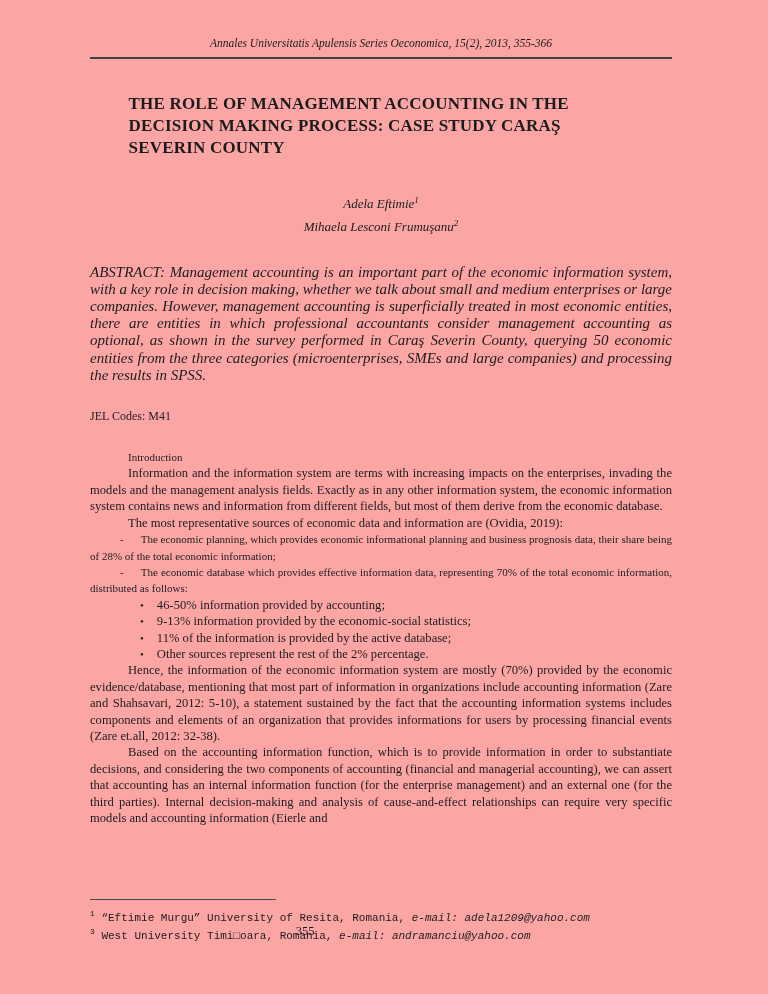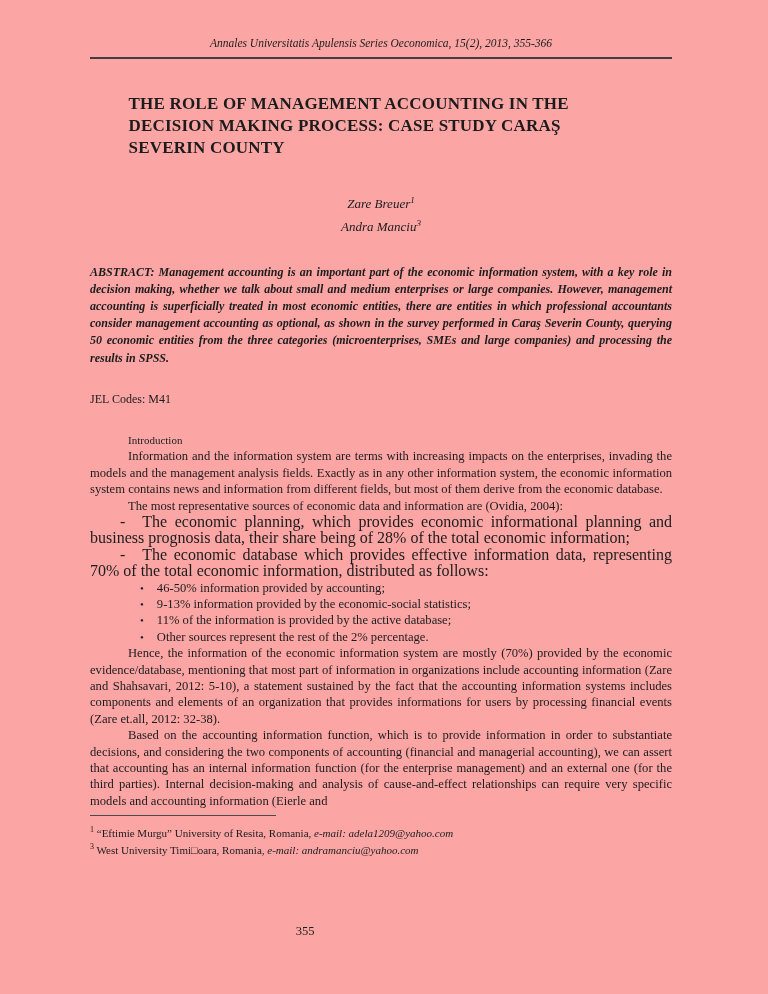--- a/index.html
+++ b/index.html
@@ -41,24 +41,23 @@
     margin-top: 32px;
     text-align: center;
     font-style: italic;
     font-size: 13px;
     line-height: 18.5px;
   }
   .authors sup { font-size: 9px; }
   .abstract {
     margin-top: 27px;
     font-style: italic;
-    font-size: 12px;
+    font-size: 15px;
     line-height: 17.2px;
     text-align: justify;
-    font-weight: bold;
   }
   .keywords {
     margin-top: 17px;
     font-style: italic;
     font-size: 12.4px;
     line-height: 16px;
   }
   .jel {
     margin-top: 24px;
     font-size: 12px;
@@ -73,40 +72,41 @@
   }
   .para {
     margin: 0;
     font-size: 12.6px;
     line-height: 16.4px;
     text-align: justify;
     text-indent: 38px;
   }
   .dash-item {
     margin: 0;
-    font-size: 16px;
+    font-size: 11px;
     line-height: 16.4px;
     text-align: justify;
     text-indent: 30px;
   }
   .dash { padding-right: 17px; }
   .bullets {
     margin: 0;
     padding: 0;
     list-style: none;
     font-size: 12.6px;
     line-height: 16.4px;
   }
   .bullets li { padding-left: 50px; }
   .bullet { padding-right: 13px; font-size: 11px; }
   .footnotes {
     position: absolute;
-    top: 815px;
+    top: 899px;
     left: 90px;
     width: 582px;
+    font-family: Liberation Mono, monospace;
   }
   .footnote-separator {
     border: none;
     border-top: 1.5px solid #4a4a4a;
     width: 186px;
     margin: 0 0 7px 0;
   }
   .footnote {
     font-size: 11px;
     line-height: 14.8px;
@@ -127,33 +127,33 @@
 
 <div class="page">
   <div class="content">
 
     <div class="journal-header">Annales Universitatis Apulensis Series Oeconomica, 15(2), 2013, 355-366</div>
     <hr class="header-rule">
 
     <div class="paper-title">THE ROLE OF MANAGEMENT ACCOUNTING IN THE DECISION MAKING PROCESS: CASE STUDY CARAŞ SEVERIN COUNTY</div>
 
     <div class="authors">
-      <div><span>Zare Breuer</span><sup>1</sup></div>
-      <div><span>Andra Manciu</span><sup>3</sup></div>
+      <div><span>Adela Eftimie</span><sup>1</sup></div>
+      <div><span>Mihaela Lesconi Frumuşanu</span><sup>2</sup></div>
     </div>
 
     <div class="abstract">ABSTRACT: Management accounting is an important part of the economic information system, with a key role in decision making, whether we talk about small and medium enterprises or large companies. However, management accounting is superficially treated in most economic entities, there are entities in which professional accountants consider management accounting as optional, as shown in the survey performed in Caraş Severin County, querying 50 economic entities from the three categories (microenterprises, SMEs and large companies) and processing the results in SPSS.</div>
 
 
     <div class="jel">JEL Codes: M41</div>
 
     <div class="intro-heading">Introduction</div>
 
     <p class="para">Information and the information system are terms with increasing impacts on the enterprises, invading the models and the management analysis fields. Exactly as in any other information system, the economic information system contains news and information from different fields, but most of them derive from the economic database.</p>
-    <p class="para">The most representative sources of economic data and information are (Ovidia, 2004):</p>
+    <p class="para">The most representative sources of economic data and information are (Ovidia, 2019):</p>
 
     <p class="dash-item"><span class="dash">-</span><span>The economic planning, which provides economic informational planning and business prognosis data, their share being of 28% of the total economic information;</span></p>
     <p class="dash-item"><span class="dash">-</span><span>The economic database which provides effective information data, representing 70% of the total economic information, distributed as follows:</span></p>
 
     <ul class="bullets">
       <li><span class="bullet">•</span><span>46-50% information provided by accounting;</span></li>
       <li><span class="bullet">•</span><span>9-13% information provided by the economic-social statistics;</span></li>
       <li><span class="bullet">•</span><span>11% of the information is provided by the active database;</span></li>
       <li><span class="bullet">•</span><span>Other sources represent the rest of the 2% percentage.</span></li>
     </ul>

